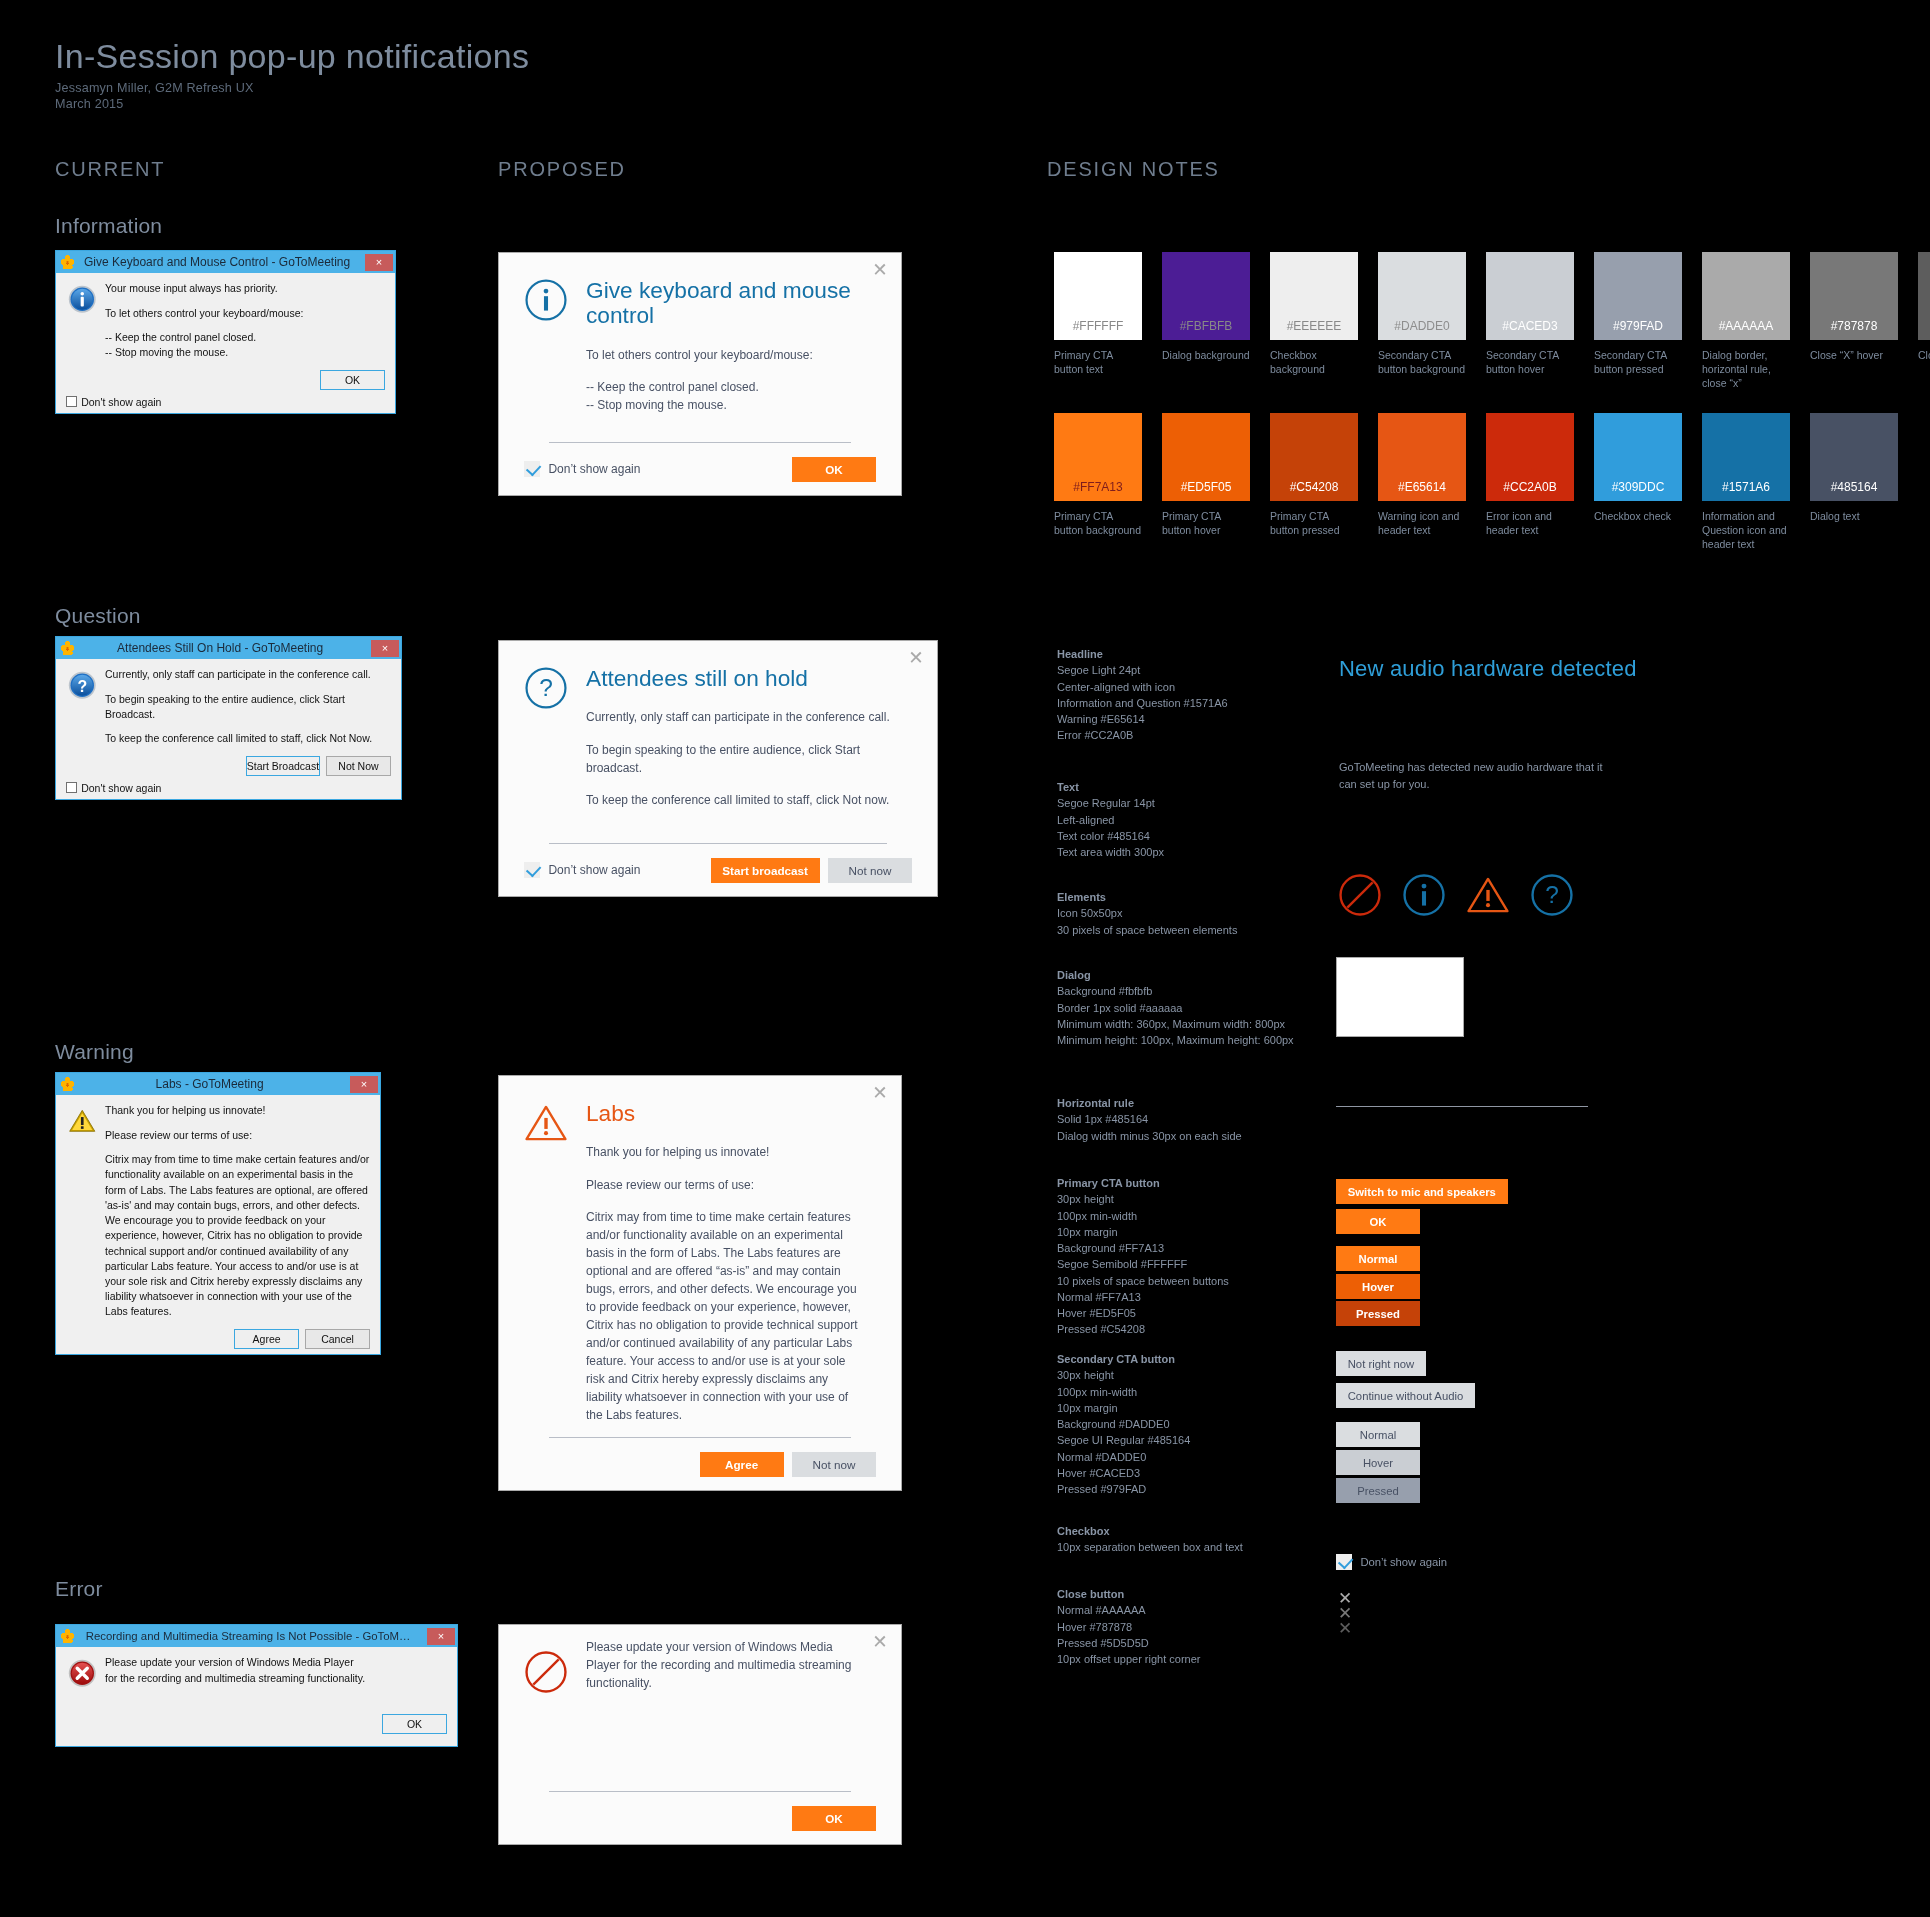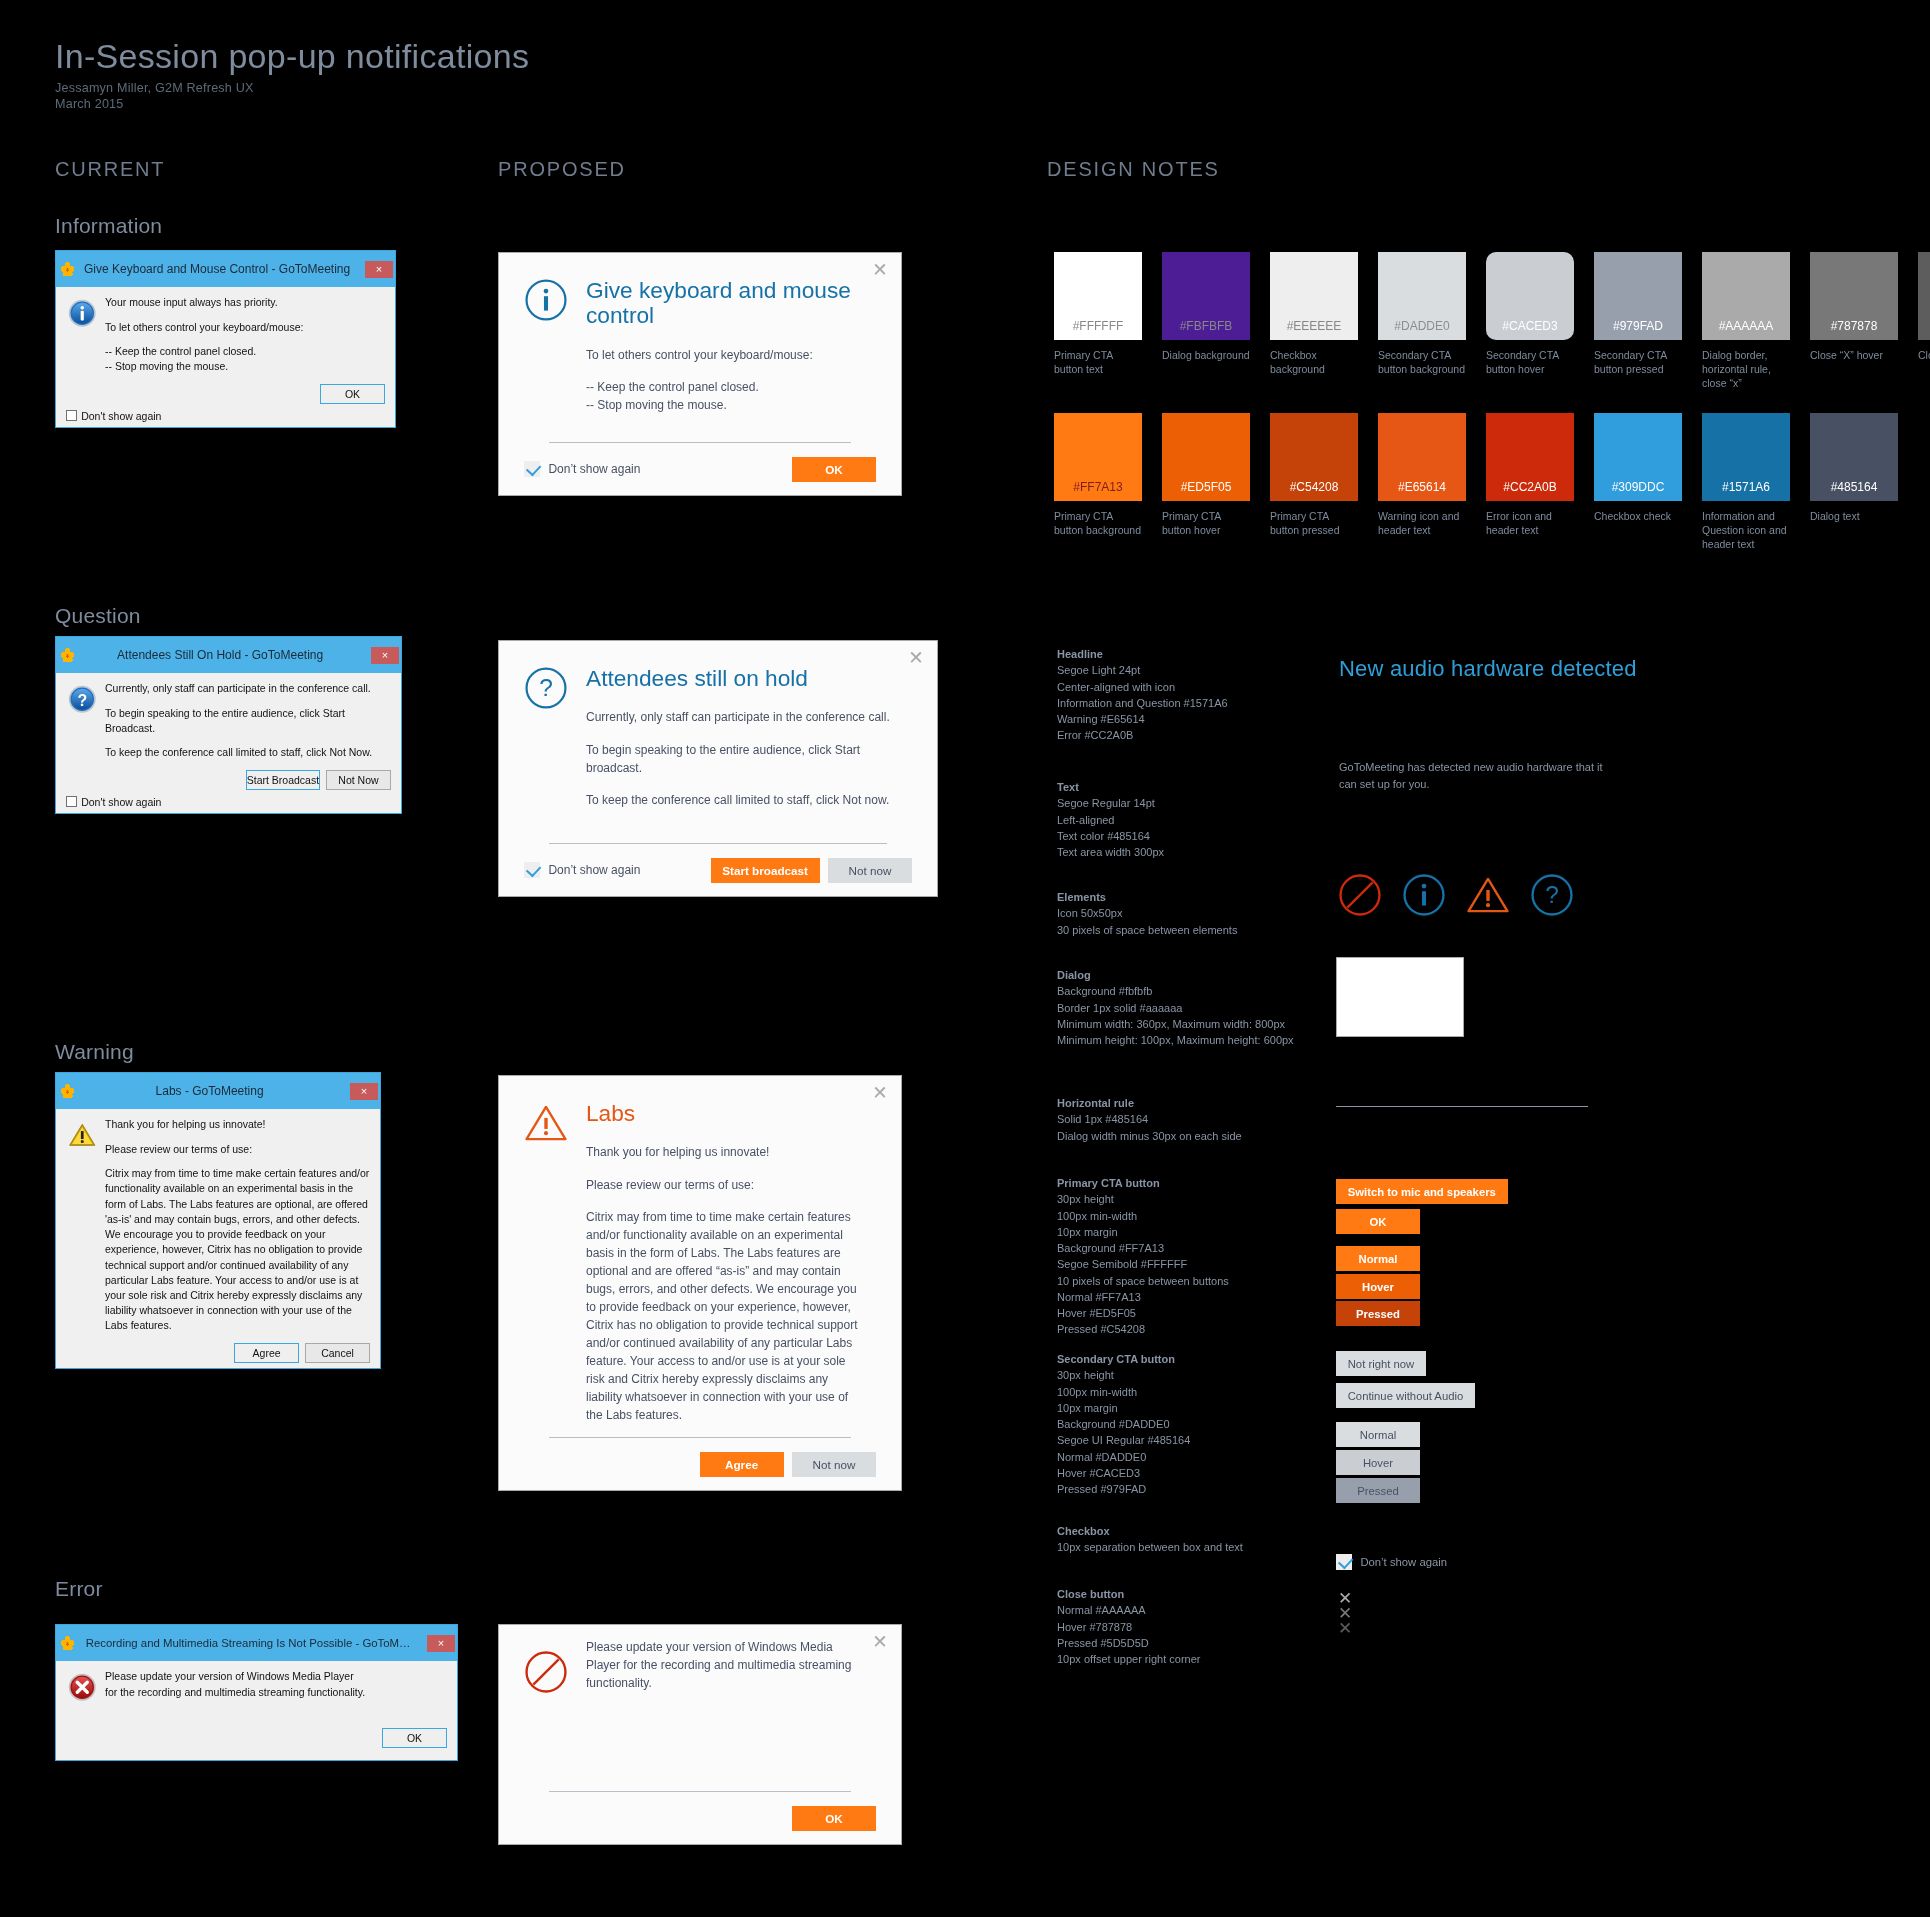--- a/index.html
+++ b/index.html
@@ -36,21 +36,21 @@
   }
 
   
   .win-dlg {
     position:absolute;
     background:#f0f0f0;
     border:0.8px solid #3ba7e0;
     box-shadow:0 0 0 0.8px rgba(0,0,0,.25);
   }
   .win-title {
-    height:36px; background:#4cb2e8;
+    height:22px; background:#4cb2e8;
     display:flex; align-items:center;
     position:relative;
   }
   .win-flower { width:13.4px; height:13.4px; margin-left:5px; position:relative; flex:0 0 auto;}
   .win-flower::before{
     content:""; position:absolute; inset:0;
     background:
       radial-gradient(circle at 50% 20%, #ffb400 0 2.9px, transparent 3px),
       radial-gradient(circle at 20% 50%, #ffb400 0 2.9px, transparent 3px),
       radial-gradient(circle at 80% 50%, #ffb400 0 2.9px, transparent 3px),
@@ -438,21 +438,21 @@
       </div>
       <div class="swatch-label">Checkbox background</div>
     </div>
     <div class="swatch">
       <div class="swatch-chip" style="background: rgb(218, 221, 224);">
         <span class="swatch-hex" style="color: rgb(141, 141, 141);">#DADDE0</span>
       </div>
       <div class="swatch-label">Secondary CTA button background</div>
     </div>
     <div class="swatch">
-      <div class="swatch-chip" style="background: rgb(202, 206, 211); border-radius: 10px;">
+      <div class="swatch-chip" style="background: rgb(202, 206, 211);">
         <span class="swatch-hex" style="color: rgb(255, 255, 255);">#CACED3</span>
       </div>
       <div class="swatch-label">Secondary CTA button hover</div>
     </div>
     <div class="swatch">
       <div class="swatch-chip" style="background: rgb(151, 159, 173);">
         <span class="swatch-hex" style="color: rgb(255, 255, 255);">#979FAD</span>
       </div>
       <div class="swatch-label">Secondary CTA button pressed</div>
     </div>

